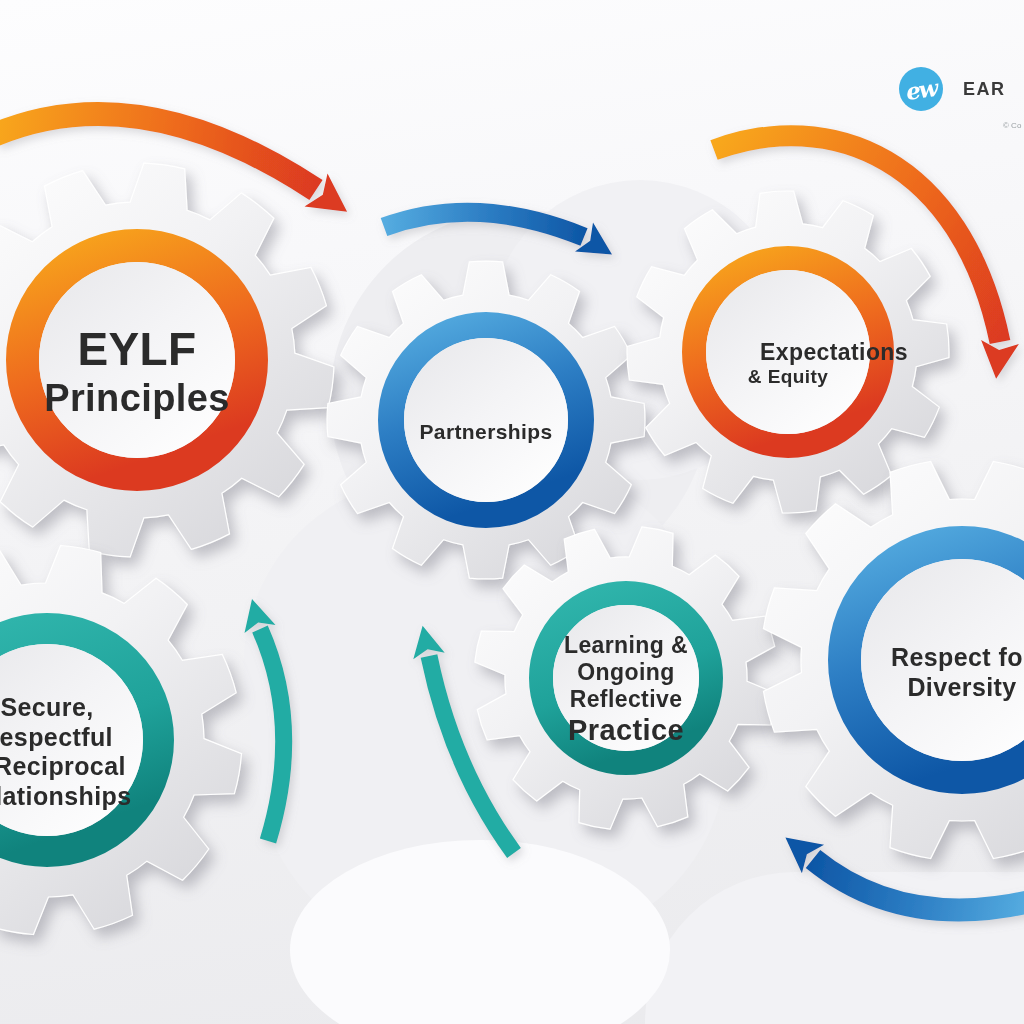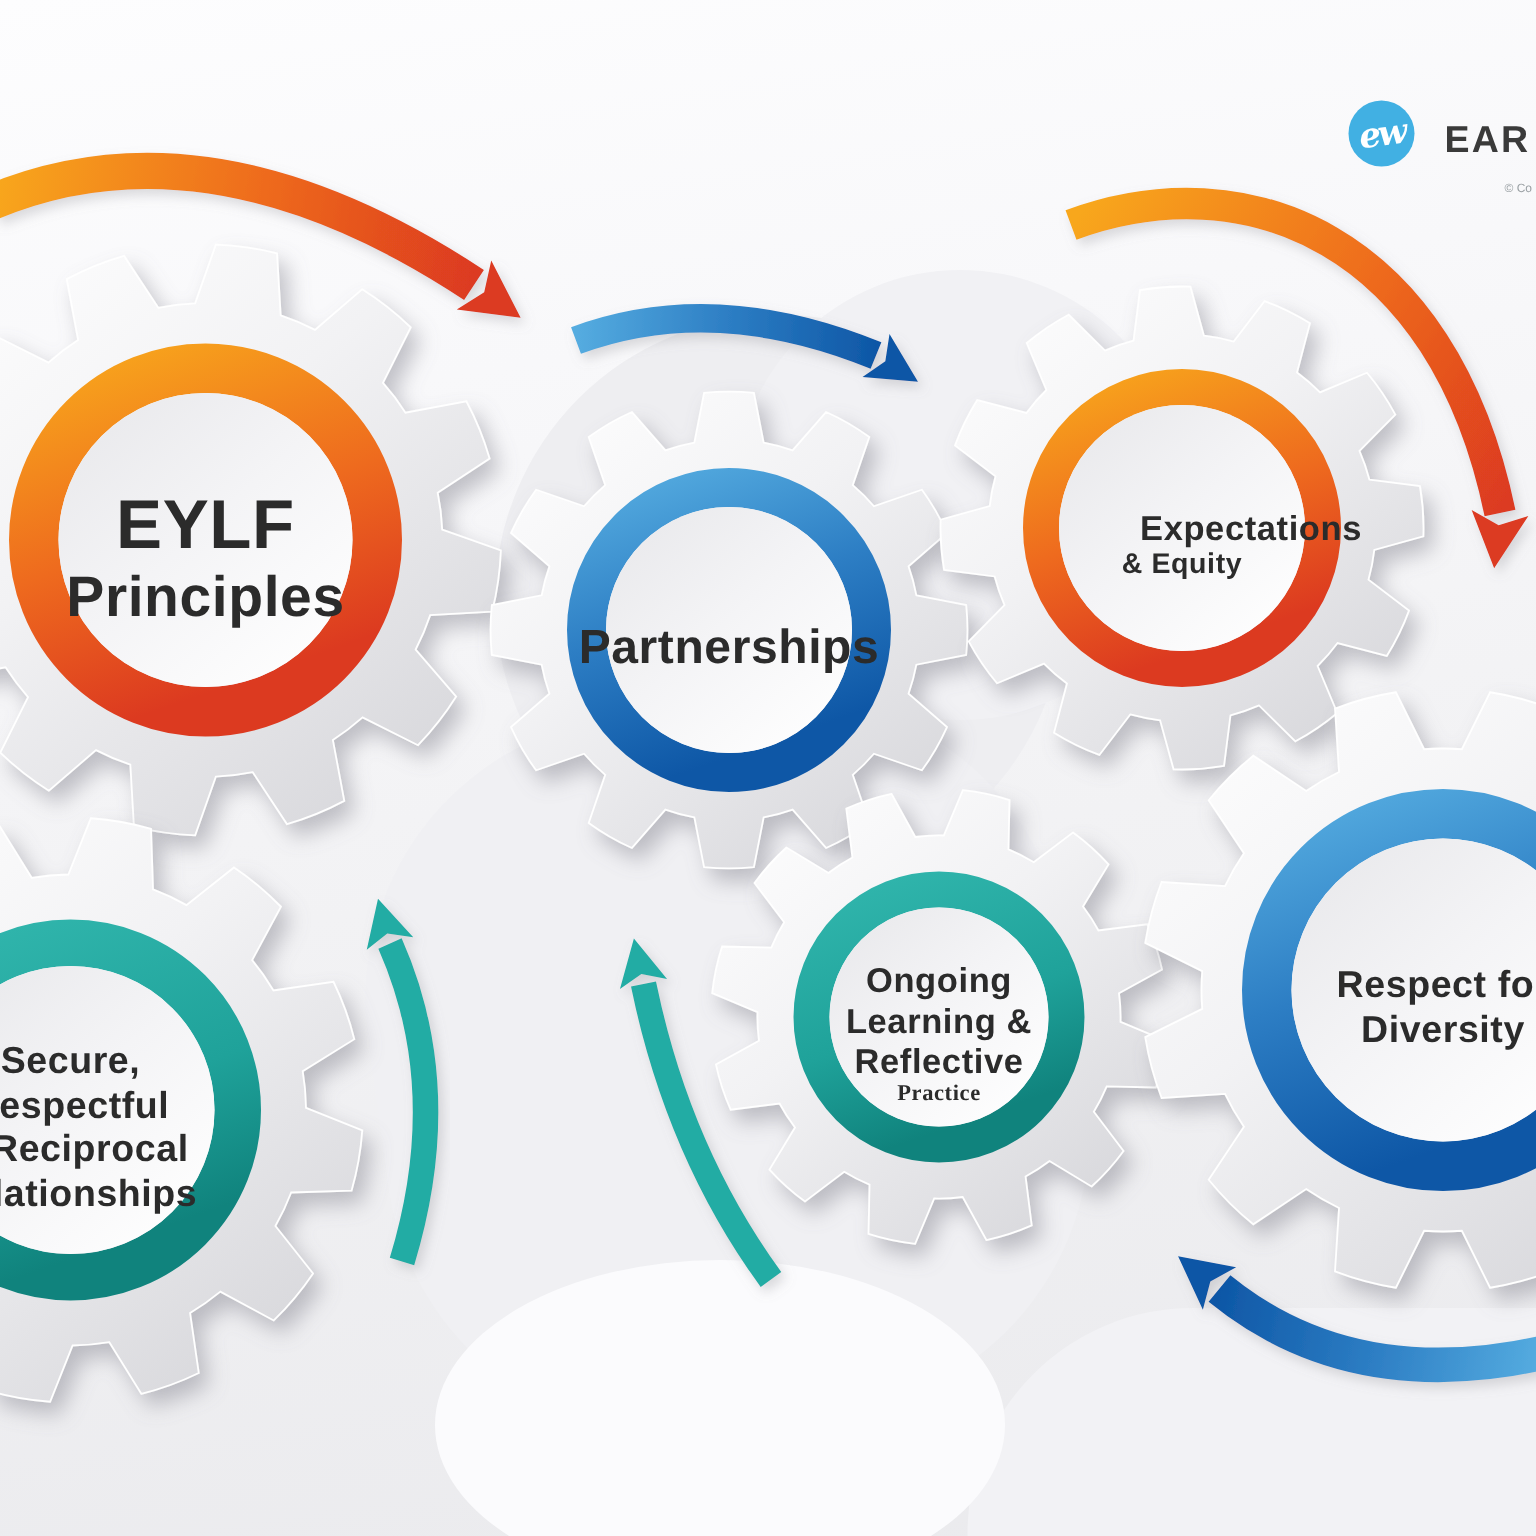--- a/index.html
+++ b/index.html
@@ -18,21 +18,21 @@
   .logo{position:absolute;left:0;top:0;width:100%;height:100%;}
   .logo-circle{
     position:absolute;left:899px;top:67px;width:44px;height:44px;border-radius:50%;
     display:flex;align-items:center;justify-content:center;
   }
   .logo-circle span{
     color:#fff;font-family:"DejaVu Serif",serif;font-style:italic;font-weight:bold;
     font-size:23px;letter-spacing:-2px;transform:rotate(-8deg);
   }
   .logo-text{
-    position:absolute;left:963px;top:79px;font-size:25px;font-weight:800;
+    position:absolute;left:963px;top:79px;font-size:18px;font-weight:800;
     letter-spacing:1.5px;color:#3a3a3a;white-space:nowrap;
   }
   .logo-copy{
     position:absolute;left:1003px;top:121px;font-size:8px;color:#9aa0a4;white-space:nowrap;
   }
 </style>
 </head>
 <body>
 
 <div class="stage">
@@ -151,37 +151,37 @@
         <circle cx="962" cy="660" r="117.5" fill="none" stroke="url(#ring-blue)" stroke-width="33"></circle>
         <circle cx="962" cy="660" r="101" fill="url(#gear-inner)"></circle>
       </g>
     </svg>
   <div class="labels">
       <div class="gear-label" style="left: 137px; top: 360px; width: 300px; color: rgb(43, 43, 43);">
         <div style="font-size: 46px;">EYLF</div>
         <div style="font-size: 38px;">Principles</div>
       </div>
       <div class="gear-label" style="left: 486px; top: 420px; width: 260px; color: rgb(43, 43, 43);">
-        <div style="font-size: 32px;">Partnerships</div>
+        <div style="font-size: 21px;">Partnerships</div>
       </div>
       <div class="gear-label" style="left: 788px; top: 352px; width: 240px; color: rgb(43, 43, 43);">
         <div style="font-size: 23px; text-align: right;">Expectations</div>
         <div style="font-size: 19px;">&amp; Equity</div>
       </div>
       <div class="gear-label" style="left: 47px; top: 740px; width: 330px; color: rgb(43, 43, 43);">
         <div style="font-size: 25px;">Secure,</div>
         <div style="font-size: 25px;">Respectful</div>
         <div style="font-size: 25px;">&amp; Reciprocal</div>
         <div style="font-size: 25px;">Relationships</div>
       </div>
       <div class="gear-label" style="left: 626px; top: 678px; width: 240px; color: rgb(43, 43, 43);">
+        <div style="font-size: 23px;">Learning &amp;</div>
         <div style="font-size: 23px;">Ongoing</div>
-        <div style="font-size: 23px;">Learning &amp;</div>
         <div style="font-size: 23px;">Reflective</div>
-        <div style="font-size: 15px; font-family: Liberation Serif, serif;">Practice</div>
+        <div style="font-size: 29px;">Practice</div>
       </div>
       <div class="gear-label" style="left: 962px; top: 660px; width: 330px; color: rgb(43, 43, 43);">
         <div style="font-size: 25px;">Respect for</div>
         <div style="font-size: 25px;">Diversity</div>
       </div>
     </div>
   <div class="logo">
     <div class="logo-circle" style="background: rgb(65, 176, 227);">
       <span>ew</span>
     </div>

